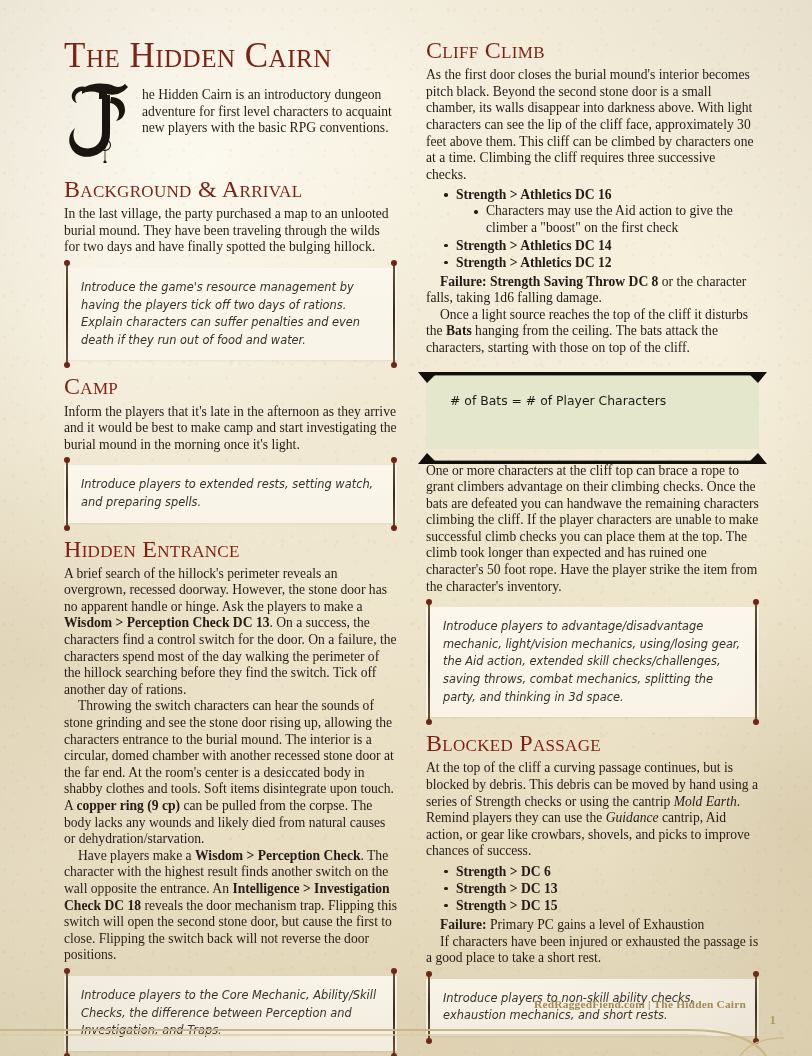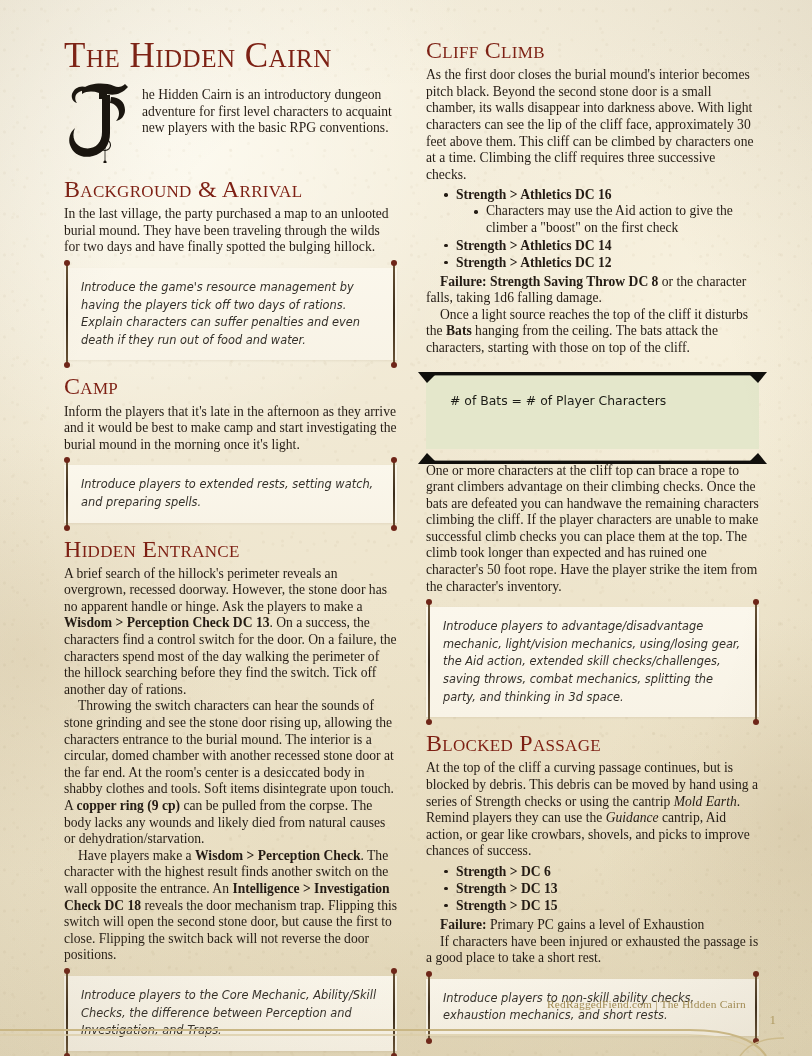--- a/index.html
+++ b/index.html
@@ -160,21 +160,21 @@
   .callout .bar.bot{bottom:-1px;}
   .callout .bar svg{display:block;width:100%;height:14px;}
   .callout p{
     margin:0;
     font-family:"DejaVu Sans", sans-serif;
     font-size:12.4px;line-height:16px;color:#1b1b16;
   }
 
   
   .footer{
-    position:absolute;left:0;right:0;bottom:0;height:64px;
+    position:absolute;left:0;right:0;bottom:0;height:64px;font-weight:bold;
   }
   .footer .fnote{
     position:absolute;right:66px;top:6px;
     font-family:"Liberation Serif", serif;
     font-size:11.4px;color:#a08a52;letter-spacing:.2px;
   }
   .footer .pnum{
     position:absolute;right:36px;top:20px;
     font-family:"Liberation Serif", serif;
     font-size:13px;color:#b09b62;

